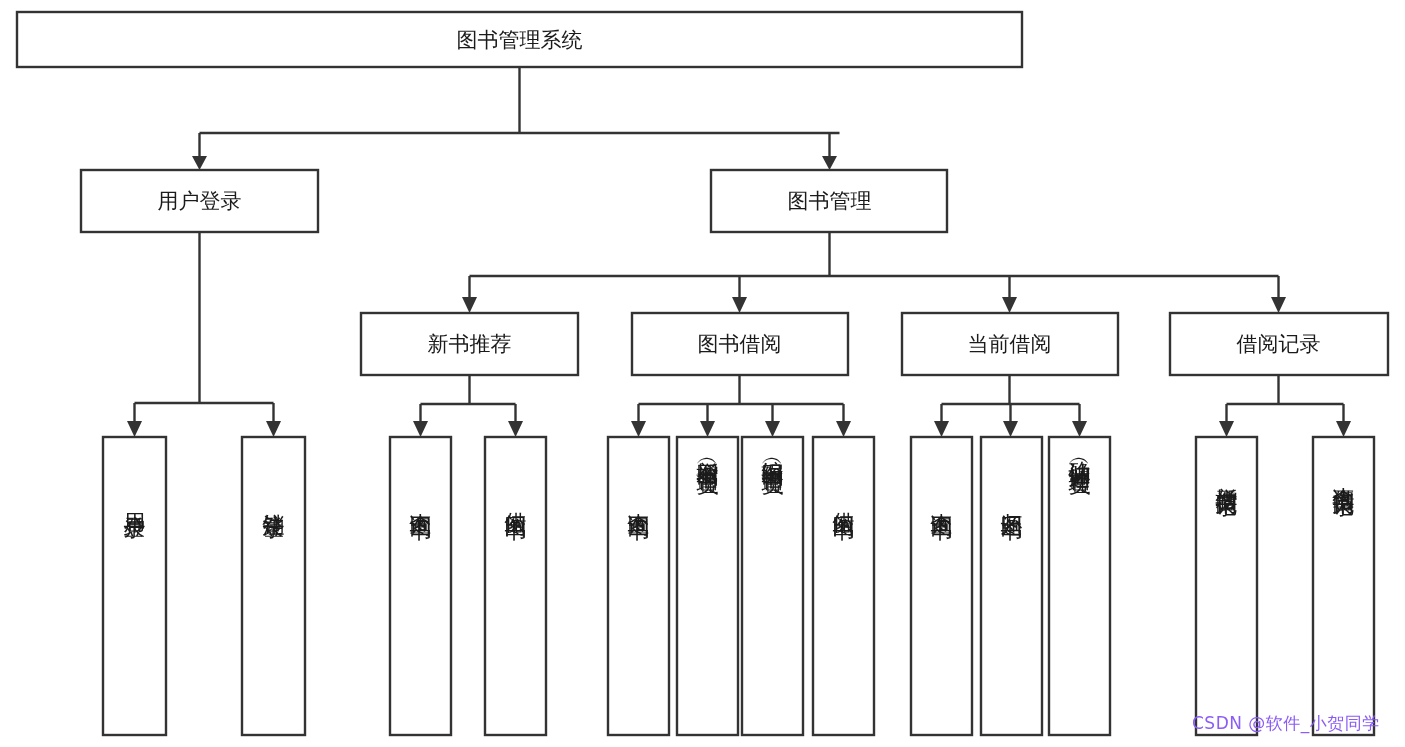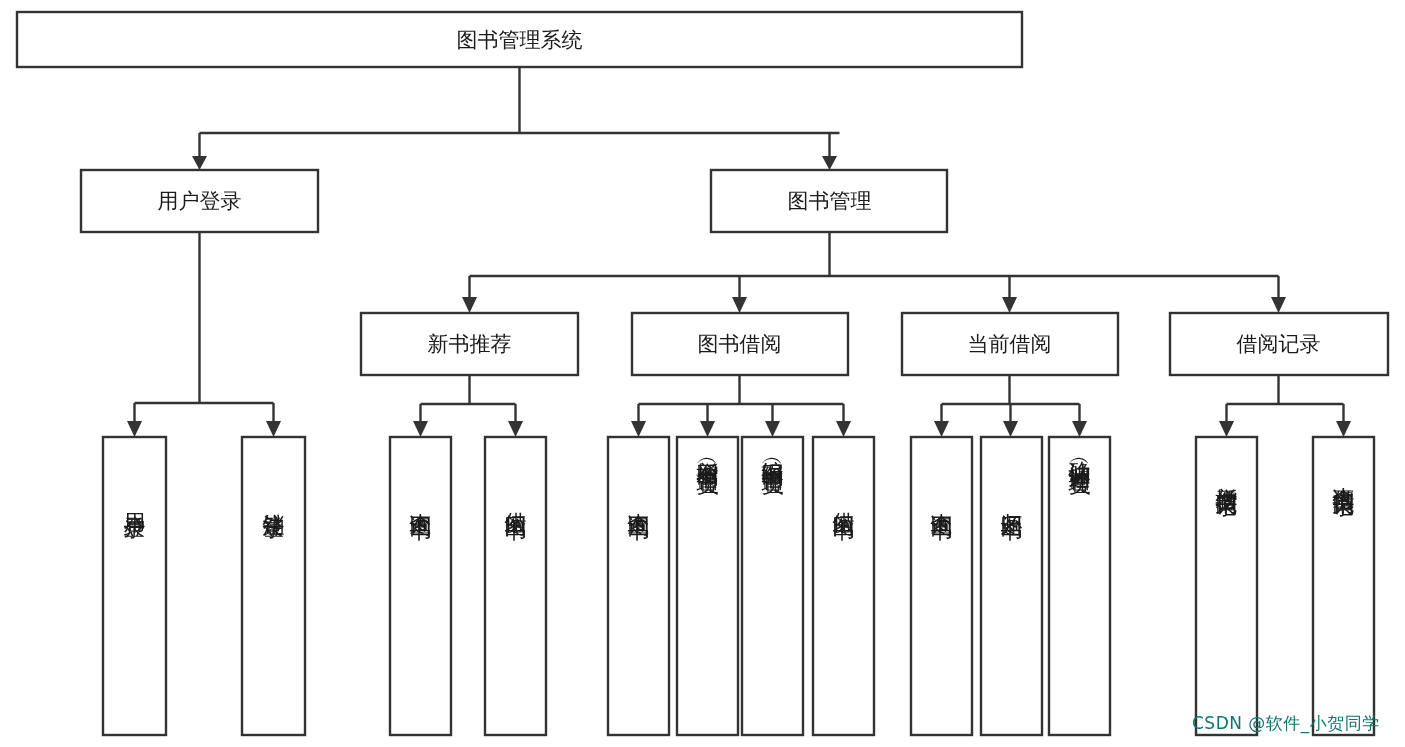--- a/index.html
+++ b/index.html
@@ -62,21 +62,21 @@
     color: #1b1b1b;
     letter-spacing: 2px;
     white-space: nowrap;
   }
   .watermark {
     position: absolute;
     left: 1192px;
     top: 712px;
     font-family: "DejaVu Sans", "Liberation Sans", sans-serif;
     font-size: 17px;
-    color: #0f766e;
+    color: #8b5cf6;
     white-space: nowrap;
     letter-spacing: 0.5px;
   }
 </style>
 </head>
 <body>
 
 <div id="diagram-root">
 
   <svg class="flow" viewBox="0 0 1405 747">

